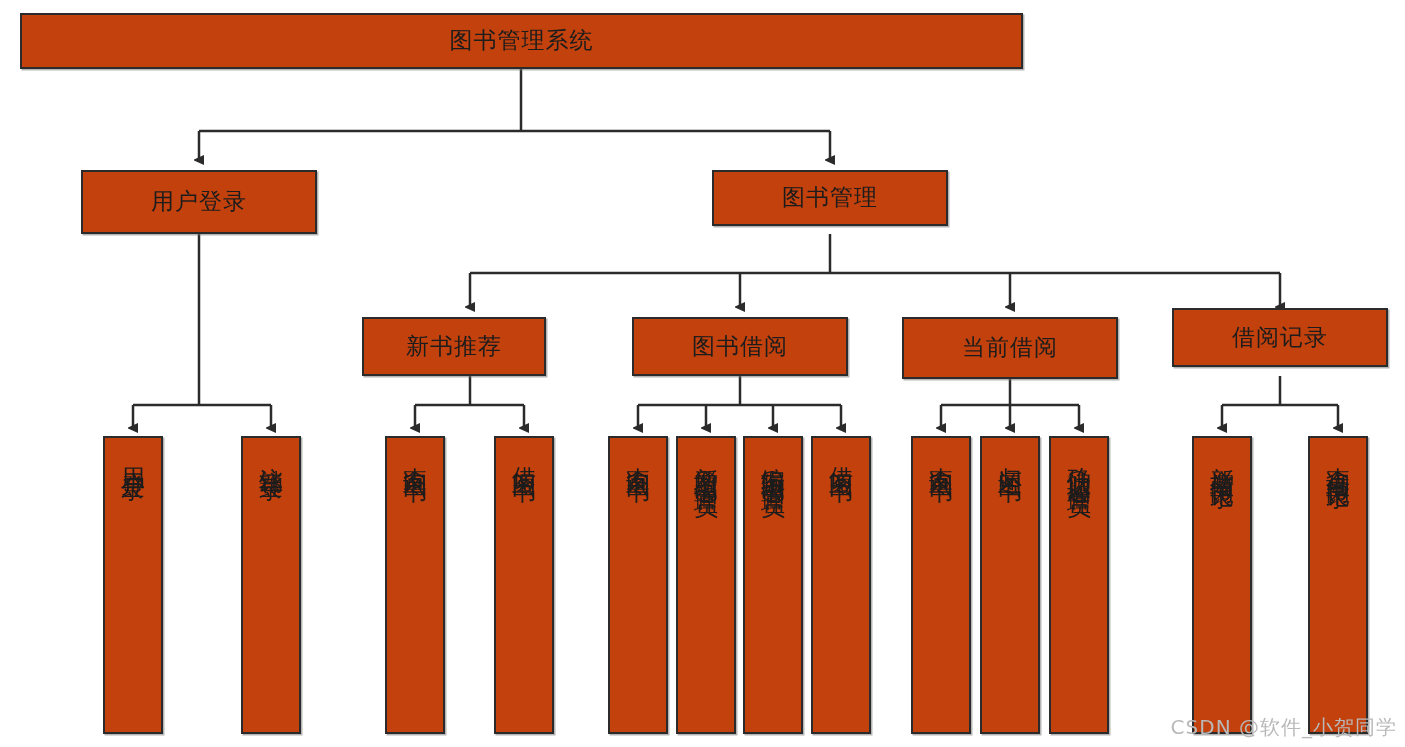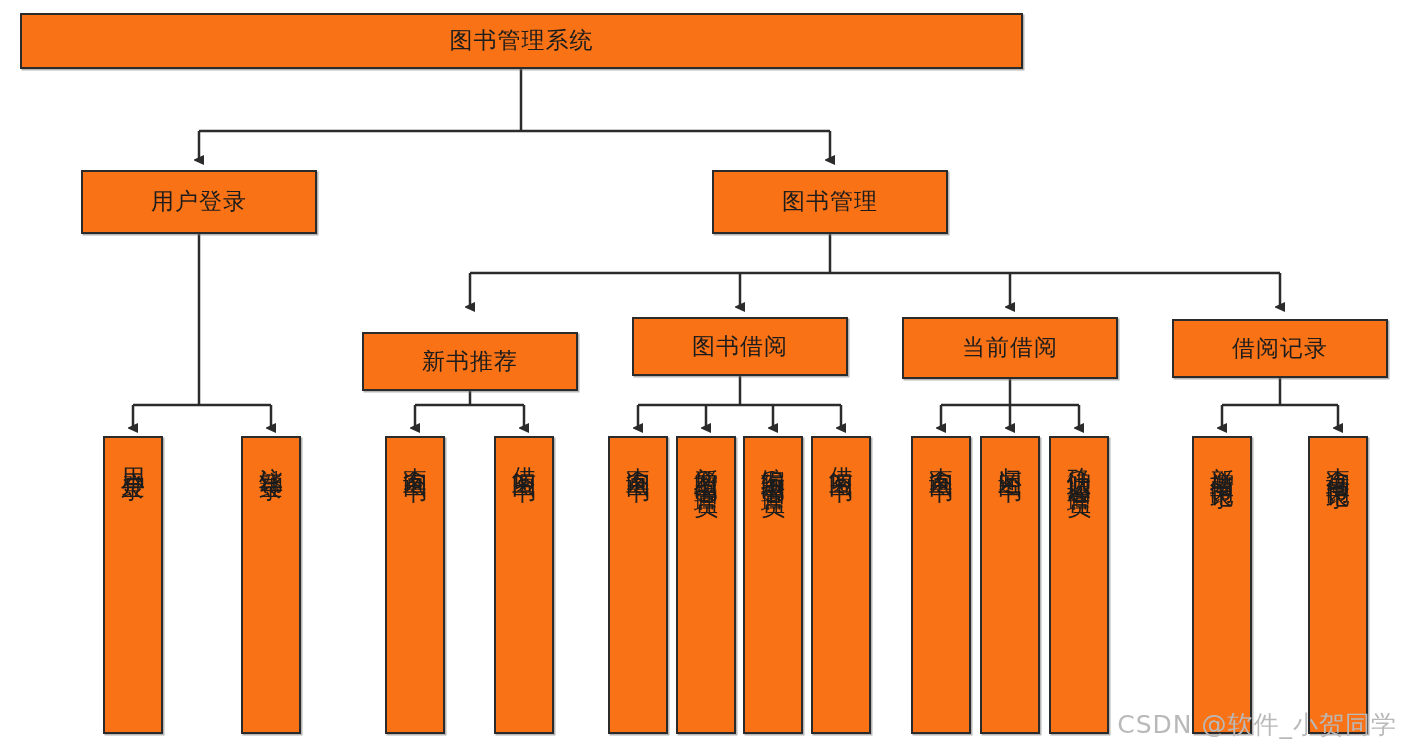--- a/index.html
+++ b/index.html
@@ -8,21 +8,21 @@
     background:#ffffff;
     font-family:"DejaVu Sans","Liberation Sans",sans-serif;
     overflow:hidden;
   }
   #stage{position:relative;width:1405px;height:747px;}
   svg.lines{position:absolute;left:0;top:0;width:1405px;height:747px;pointer-events:none;}
 
   .node{
     position:absolute;
     box-sizing:border-box;
-    background:#f97316;
+    background:#c2410c;
     border:2px solid #2b2b2b;
     box-shadow:1.5px 1.5px 0 rgba(120,120,120,.55);
     display:flex;
     align-items:center;
     justify-content:center;
     color:#1c1c1c;
   }
   .node .lbl{
     display:block;
     line-height:1.18;
@@ -39,21 +39,21 @@
     writing-mode:vertical-rl;
     text-orientation:upright;
     font-size:24px;
     letter-spacing:4px;
     line-height:1;
   }
 
   .watermark{
     position:absolute;
     right:8px;bottom:6px;
-    font-size:25px;
+    font-size:20px;
     color:#b9b9b9;
     letter-spacing:1px;
     white-space:nowrap;
     user-select:none;
   }
 </style>
 </head>
 <body>
 
 <div id="stage">
@@ -110,37 +110,37 @@
   </svg>
 
   <div class="node root horiz" style="left:20px;top:13px;width:1003px;height:56px;">
     <span class="lbl">图书管理系统</span>
   </div>
 
   <div class="node horiz" style="left:81px;top:170px;width:236px;height:64px;">
     <span class="lbl">用户登录</span>
   </div>
 
-  <div class="node horiz" style="left:712px;top:170px;width:236px;height:64px;">
+  <div class="node horiz" style="left:712px;top:170px;width:236px;height:56px;">
     <span class="lbl">图书管理</span>
   </div>
 
-  <div class="node horiz" style="left:362px;top:332px;width:216px;height:59px;">
+  <div class="node horiz" style="left:362px;top:317px;width:184px;height:59px;">
     <span class="lbl">新书推荐</span>
   </div>
 
   <div class="node horiz" style="left:632px;top:317px;width:216px;height:59px;font-family:Liberation Serif, serif;">
     <span class="lbl">图书借阅</span>
   </div>
 
   <div class="node horiz" style="left:902px;top:317px;width:216px;height:62px;">
     <span class="lbl">当前借阅</span>
   </div>
 
-  <div class="node horiz" style="left:1172px;top:319px;width:216px;height:59px;">
+  <div class="node horiz" style="left:1172px;top:308px;width:216px;height:59px;">
     <span class="lbl">借阅记录</span>
   </div>
 
   <div class="node vert" style="left:103px;top:436px;width:60px;height:298px;">
     <span class="lbl">用户登录</span>
   </div>
   <div class="node vert" style="left:241px;top:436px;width:60px;height:298px;">
     <span class="lbl">注销登录</span>
   </div>
 

